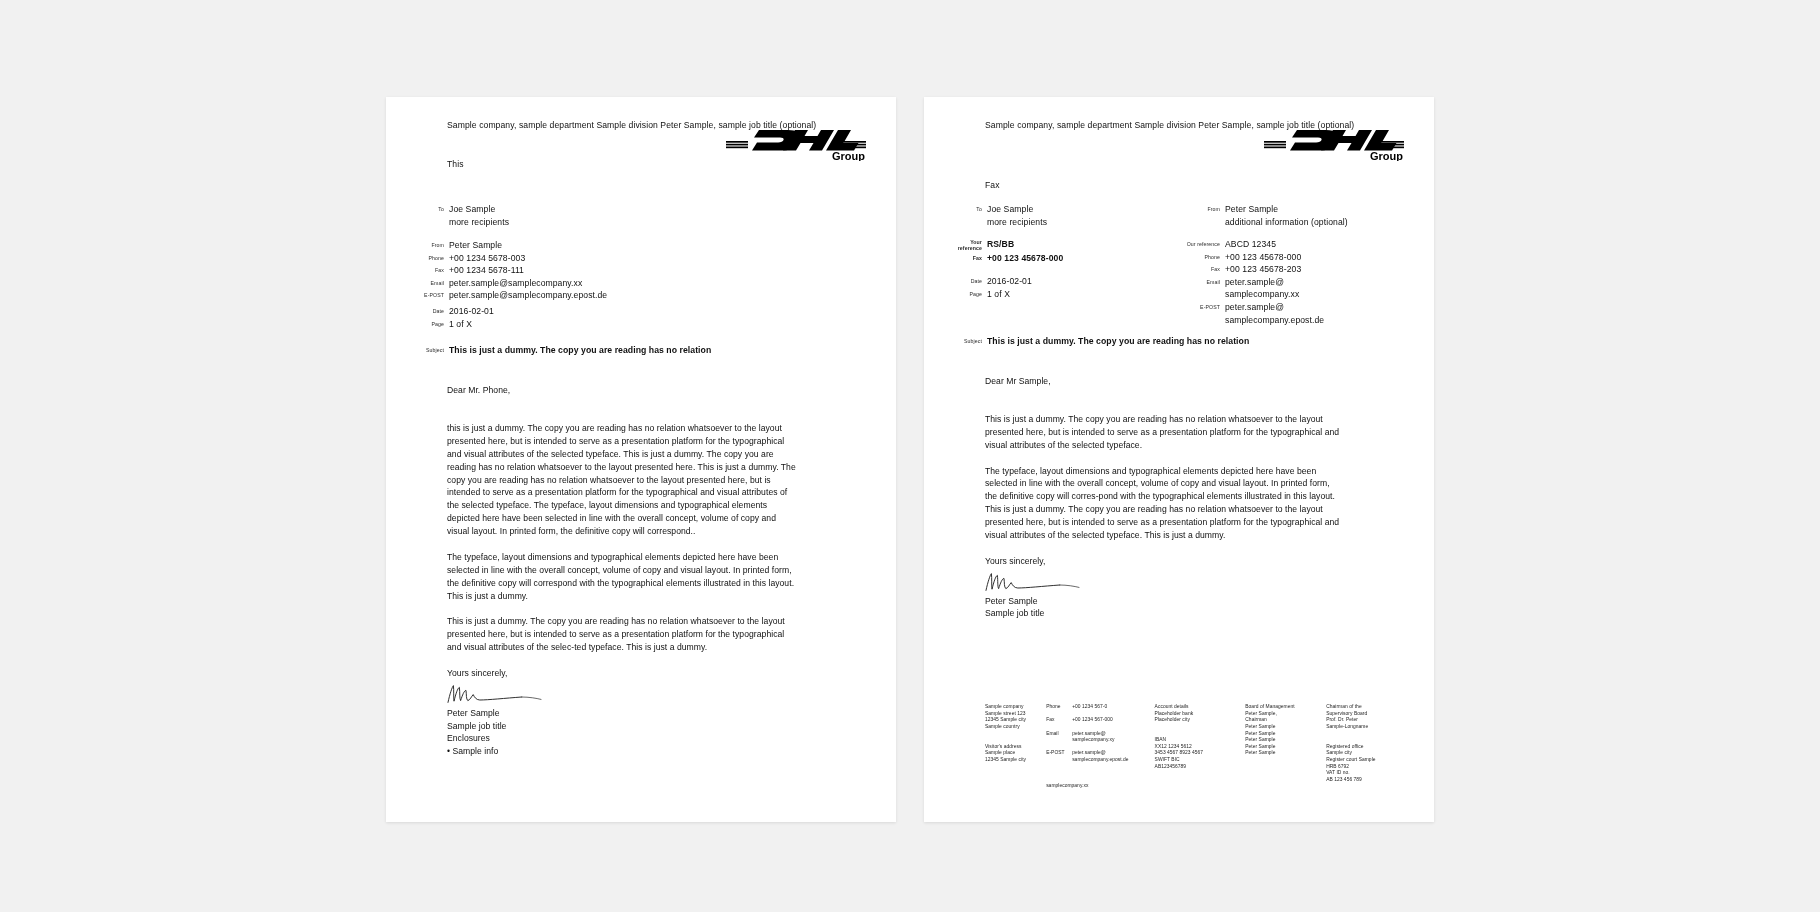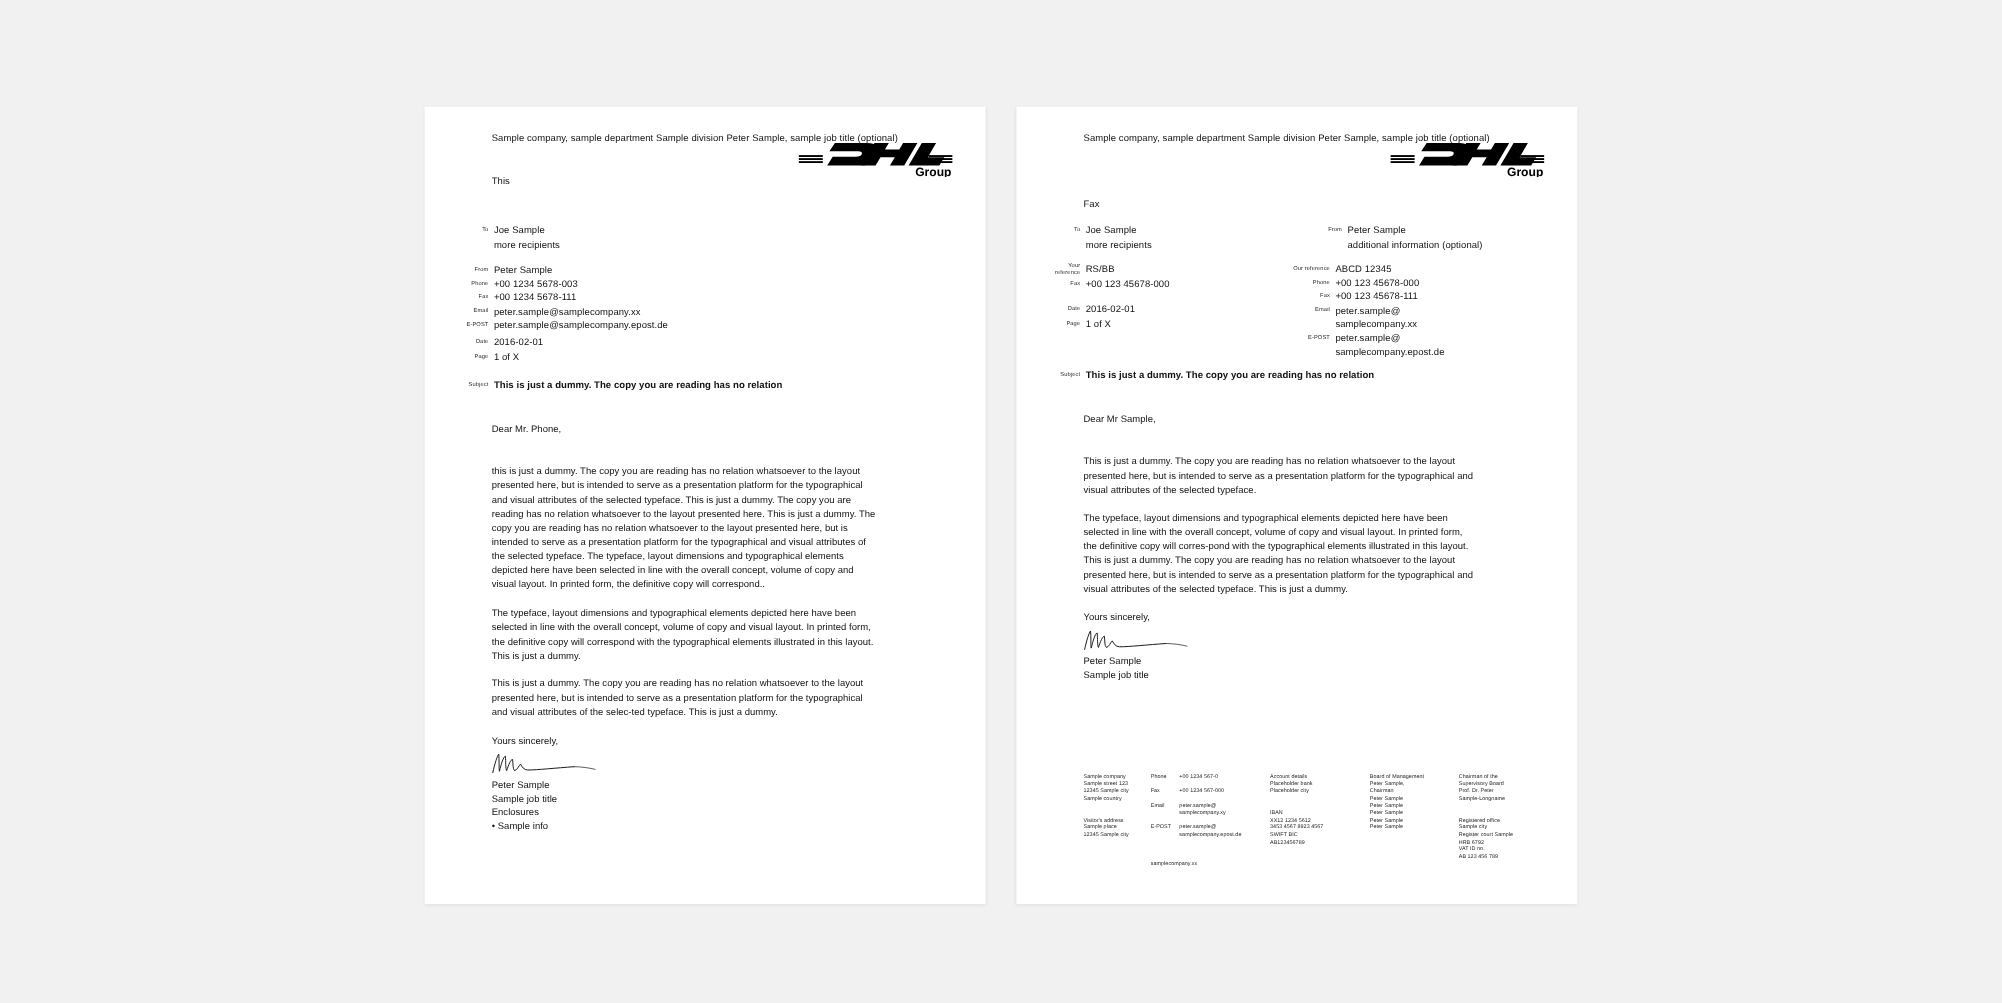--- a/index.html
+++ b/index.html
@@ -271,21 +271,21 @@
     <div class="doctype" style="top:83px;">Fax</div>
 
     <div class="fieldgroup" style="left:0px; top:106px; width:235px;">
       <div class="frow">
         <div class="flabel" style="width:58px;">To</div>
         <div class="fvalue">Joe Sample
 more recipients</div>
       </div>
     </div>
 
-    <div class="fieldgroup" style="left:0px; top:141px; width:235px;">
+    <div class="fieldgroup" style="left:0px; top:141px; width:235px;font-weight:bold;">
       <div class="frow">
         <div class="flabel two-line" style="width:58px;">Your
 reference</div>
         <div class="fvalue">RS/BB</div>
       </div>
       <div class="frow">
         <div class="flabel" style="width:58px;">Fax</div>
         <div class="fvalue">+00 123 45678-000</div>
       </div>
     </div>
@@ -302,32 +302,32 @@
     </div>
 
     <div class="fieldgroup" style="left:238px; top:106px; width:240px;">
       <div class="frow">
         <div class="flabel" style="width:58px;">From</div>
         <div class="fvalue">Peter Sample
 additional information (optional)</div>
       </div>
     </div>
 
-    <div class="fieldgroup" style="left:227px; top:141px; width:240px;">
+    <div class="fieldgroup" style="left:238px; top:141px; width:240px;">
       <div class="frow">
         <div class="flabel" style="width:58px;">Our reference</div>
         <div class="fvalue">ABCD 12345</div>
       </div>
       <div class="frow">
         <div class="flabel" style="width:58px;">Phone</div>
         <div class="fvalue">+00 123 45678-000</div>
       </div>
       <div class="frow">
         <div class="flabel" style="width:58px;">Fax</div>
-        <div class="fvalue">+00 123 45678-111</div>
+        <div class="fvalue">+00 123 45678-203</div>
       </div>
       <div class="frow">
         <div class="flabel" style="width:58px;">Email</div>
         <div class="fvalue">peter.sample@
 samplecompany.xx</div>
       </div>
       <div class="frow">
         <div class="flabel" style="width:58px;">E-POST</div>
         <div class="fvalue">peter.sample@
 samplecompany.epost.de</div>

